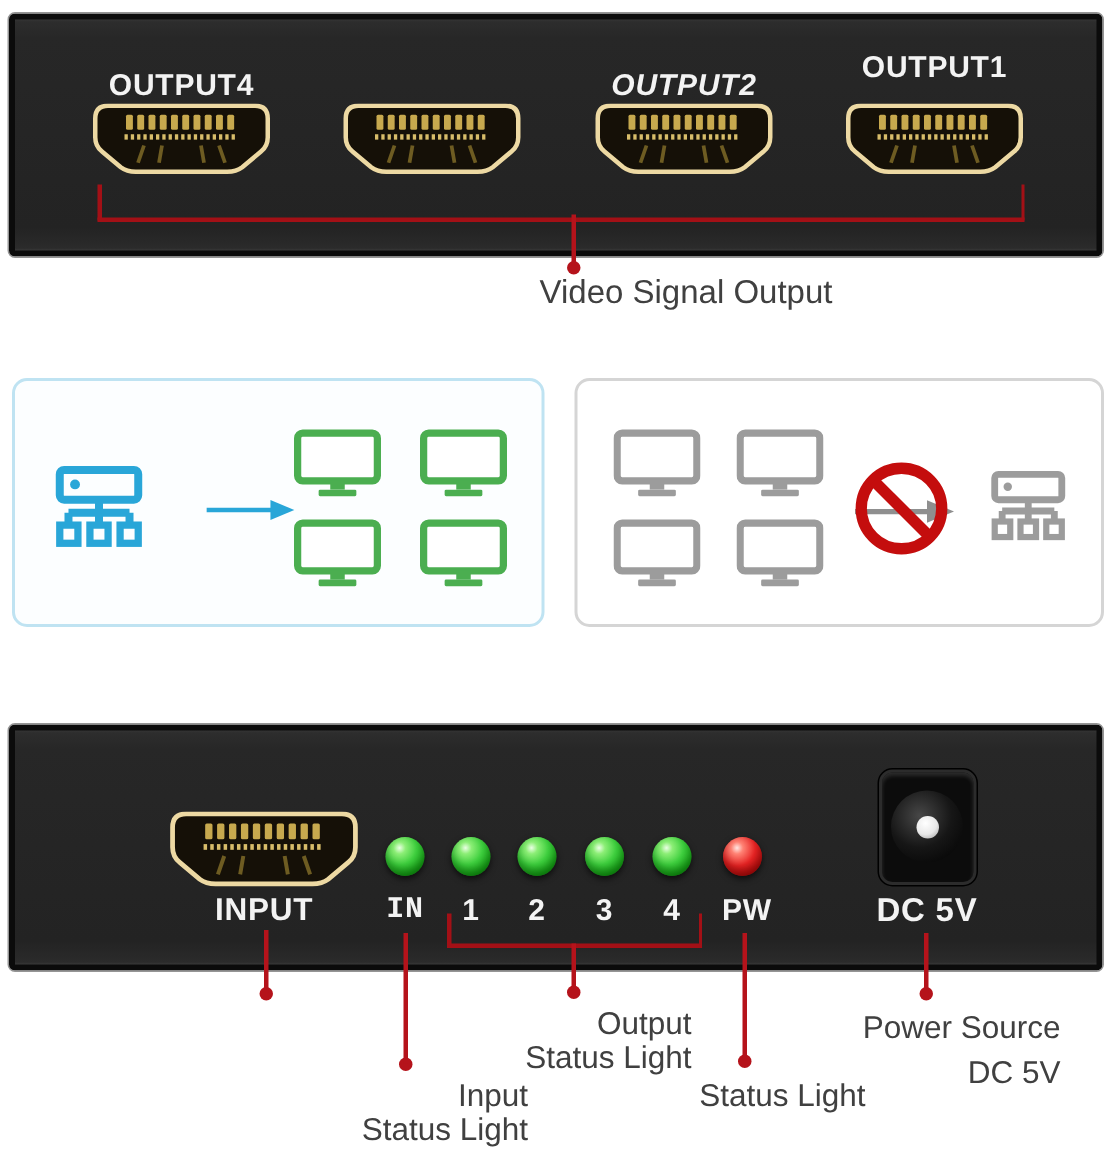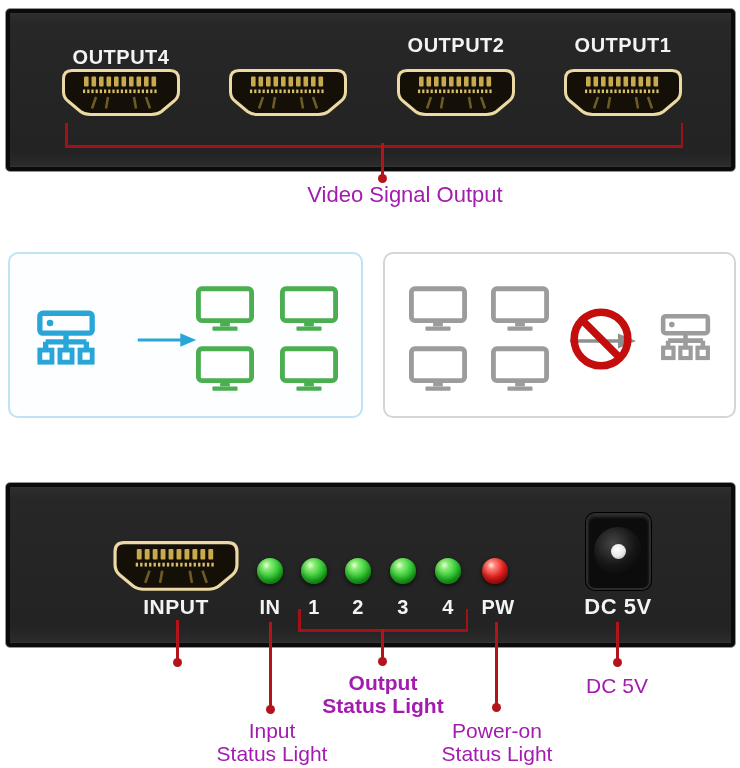--- a/index.html
+++ b/index.html
@@ -12,21 +12,21 @@
     box-shadow:inset 0 0 0 4px #0b0b0b,
                inset 0 6px 2px -2px rgba(255,255,255,.10),
                inset 0 -6px 2px -2px rgba(255,255,255,.16);}
   .panel-label{position:absolute;color:#f3f3f3;font-weight:700;text-align:center;
     letter-spacing:.5px;font-size:20px;line-height:24px;}
 
   
   .rline{position:absolute;width:3px;background:var(--annotation_red,#b5131b);}
   .rdot{position:absolute;width:9px;height:9px;border-radius:50%;background:var(--annotation_red,#b5131b);}
   .bracket{position:absolute;background:var(--bracket_red,#a31016);}
-  .callout{position:absolute;color:#a21caf;font-size:21px;line-height:23px;text-align:center;}
+  .callout{position:absolute;color:#404040;font-size:21px;line-height:23px;text-align:right;}
   .callout.wide-lh{line-height:30px;}
 
   
   .usage-box{position:absolute;border-radius:10px;background:#fff;}
   .usage-box.allowed{border:2px solid var(--left_box_border,#bfe3f2);background:#fcfeff;}
   .usage-box.denied{border:2px solid var(--right_box_border,#d5d5d5);}
 
   
   .led{position:absolute;width:26px;height:26px;border-radius:50%;}
   .led.green{background:radial-gradient(circle at 36% 28%,#eaffe4 0%,#8cee76 16%,#3ecf3e 45%,#18a018 74%,#0a6b0a 100%);
@@ -115,21 +115,21 @@
 
       <g id="no-sign" stroke="currentColor" fill="none" stroke-width="8">
         <circle cx="34" cy="34" r="28.5"></circle>
         <line x1="14.5" y1="14.5" x2="53.5" y2="53.5"></line>
       </g>
     </defs>
   </svg>
 
   <div class="device-panel" style="left:5px;top:8px;width:729px;height:162px;">
     <div class="panel-label" style="left:30px;top:36px;width:170px;">OUTPUT4</div>
-    <div class="panel-label" style="left:365px;top:24px;width:170px;">OUTPUT2</div>
+    <div class="panel-label" style="left:365px;top:36px;width:170px;font-style:italic;">OUTPUT2</div>
     <div class="panel-label" style="left:532px;top:24px;width:170px;">OUTPUT1</div>
 
     <svg class="icon" style="left:55px;top:60px;" width="120" height="50" viewBox="0 0 120 50">
         <use href="#hdmi-port"></use>
       </svg>
     <svg class="icon" style="left:222px;top:60px;" width="120" height="50" viewBox="0 0 120 50">
         <use href="#hdmi-port"></use>
       </svg>
     <svg class="icon" style="left:390px;top:60px;" width="120" height="50" viewBox="0 0 120 50">
         <use href="#hdmi-port"></use>
@@ -198,21 +198,21 @@
       </svg>
     <div class="panel-label" style="left:95px;top:112px;width:150px;font-size:21px;">INPUT</div>
 
     <div class="led green" style="left:251px;top:75px;"></div>
     <div class="led green" style="left:295px;top:75px;"></div>
     <div class="led green" style="left:339px;top:75px;"></div>
     <div class="led green" style="left:384px;top:75px;"></div>
     <div class="led green" style="left:429px;top:75px;"></div>
     <div class="led red" style="left:476px;top:75px;"></div>
 
-    <div class="panel-label" style="left:236px;top:112px;width:56px;">IN</div>
+    <div class="panel-label" style="left:236px;top:112px;width:56px;font-family:Liberation Mono, monospace;">IN</div>
     <div class="panel-label" style="left:280px;top:112px;width:56px;">1</div>
     <div class="panel-label" style="left:324px;top:112px;width:56px;">2</div>
     <div class="panel-label" style="left:369px;top:112px;width:56px;">3</div>
     <div class="panel-label" style="left:414px;top:112px;width:56px;">4</div>
     <div class="panel-label" style="left:464px;top:112px;width:56px;">PW</div>
 
     <div class="bracket" style="left:292px;top:126px;width:2.5px;height:22px;"></div>
     <div class="bracket" style="left:292px;top:146px;width:170px;height:2.5px;"></div>
     <div class="bracket" style="left:459.5px;top:126px;width:2.5px;height:22px;"></div>
 
@@ -229,31 +229,31 @@
 
   <div class="rline" style="left:269px;top:622px;height:87px;z-index:5;"></div>
   <div class="rdot" style="left:266px;top:705px;"></div>
   <div class="callout" style="left:192px;top:719px;width:160px;">
     <div>Input</div>
     <div>Status Light</div>
   </div>
 
   <div class="rline" style="left:381px;top:629px;height:31px;z-index:5;"></div>
   <div class="rdot" style="left:378px;top:657px;"></div>
-  <div class="callout" style="left:305px;top:671px;width:156px;font-weight:bold;">
+  <div class="callout" style="left:305px;top:671px;width:156px;">
     <div>Output</div>
     <div>Status Light</div>
   </div>
 
   <div class="rline" style="left:495px;top:622px;height:85px;z-index:5;"></div>
   <div class="rdot" style="left:492px;top:703px;"></div>
   <div class="callout" style="left:417px;top:719px;width:160px;">
-    <div>Power-on</div>
     <div>Status Light</div>
   </div>
 
   <div class="rline" style="left:616px;top:622px;height:40px;z-index:5;"></div>
   <div class="rdot" style="left:613px;top:658px;"></div>
   <div class="callout wide-lh" style="left:527px;top:671px;width:180px;">
+    <div>Power Source</div>
     <div>DC 5V</div>
   </div>
 
 </div>
 
 </body></html>

